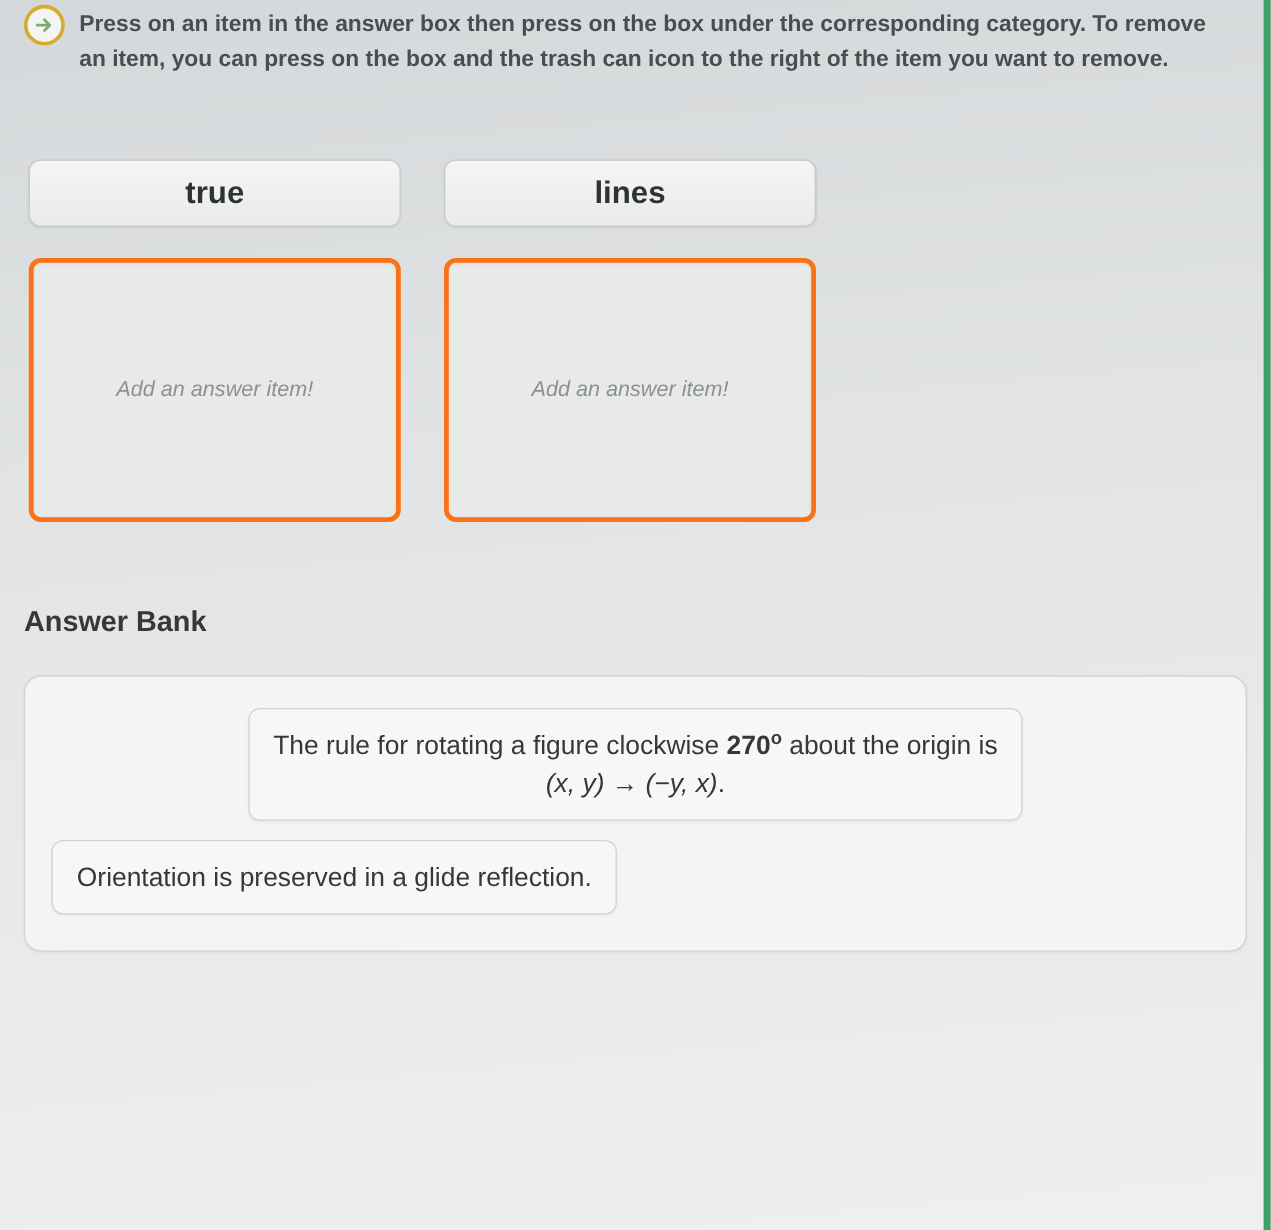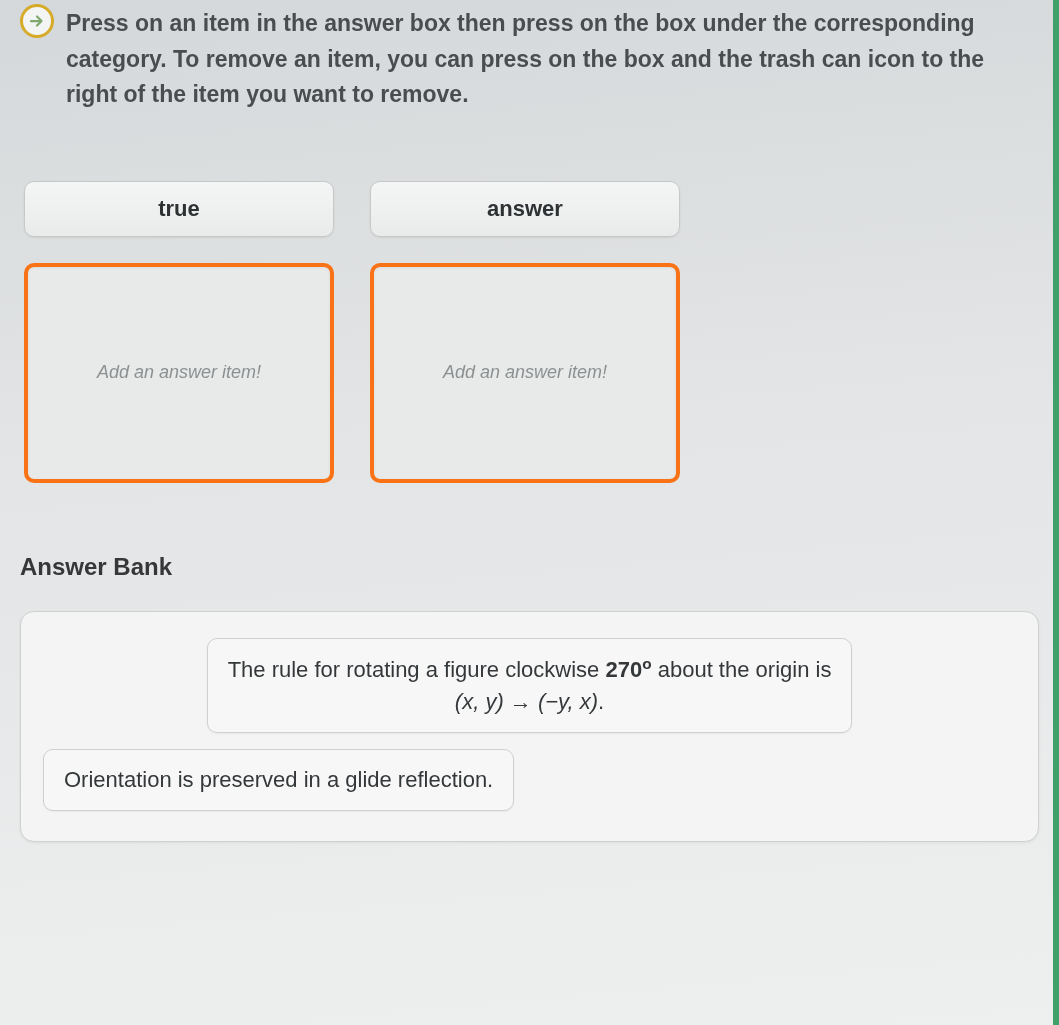--- a/index.html
+++ b/index.html
@@ -33,42 +33,42 @@
     width: 34px; height: 34px;
     border-radius: 50%;
     border: 3px solid #d7ab2a;
     background: #f3f4f4;
     display: flex; align-items: center; justify-content: center;
     margin-top: -2px;
   }
   .arrow-badge svg { width: 18px; height: 18px; }
   .instructions {
     font-weight: 700;
-    font-size: 23px;
+    font-size: 19px;
     line-height: 1.55;
     color: #4a4d50;
     max-width: 940px;
   }
   .categories {
     display: flex;
     gap: 36px;
     margin-top: 68px;
     margin-left: 4px;
   }
   .category {
     width: 310px;
   }
   .cat-header {
     height: 56px;
     border: 1px solid #c7c9c9;
     border-radius: 10px;
     background: linear-gradient(#f4f5f5, #e9eaea);
     display: flex; align-items: center; justify-content: center;
     font-weight: 700;
-    font-size: 22px;
+    font-size: 26px;
     color: #2f3234;
     box-shadow: 0 1px 2px rgba(0,0,0,0.08);
   }
   .drop-box {
     margin-top: 26px;
     height: 220px;
     border: 4px solid #f97316;
     border-radius: 10px;
     background: #e8eaea;
     display: flex; align-items: center; justify-content: center;
@@ -131,21 +131,21 @@
     </div>
     <div class="instructions">Press on an item in the answer box then press on the box under the corresponding category. To remove an item, you can press on the box and the trash can icon to the right of the item you want to remove.</div>
   </div>
 
   <div class="categories">
     <div class="category">
       <div class="cat-header">true</div>
       <div class="drop-box">Add an answer item!</div>
     </div>
     <div class="category">
-      <div class="cat-header">answer</div>
+      <div class="cat-header">lines</div>
       <div class="drop-box">Add an answer item!</div>
     </div>
   </div>
 
   <div class="bank-title">Answer Bank</div>
 
   <div class="bank">
     <div class="bank-item">The rule for rotating a figure clockwise <span class="bold">270<span class="sup">o</span></span> about the origin is<br><span class="map">(<span class="ital">x</span>, <span class="ital">y</span>) → (−<span class="ital">y</span>, <span class="ital">x</span>)</span>.</div>
     <div class="bank-item left">Orientation is preserved in a glide reflection.</div>
   </div>

